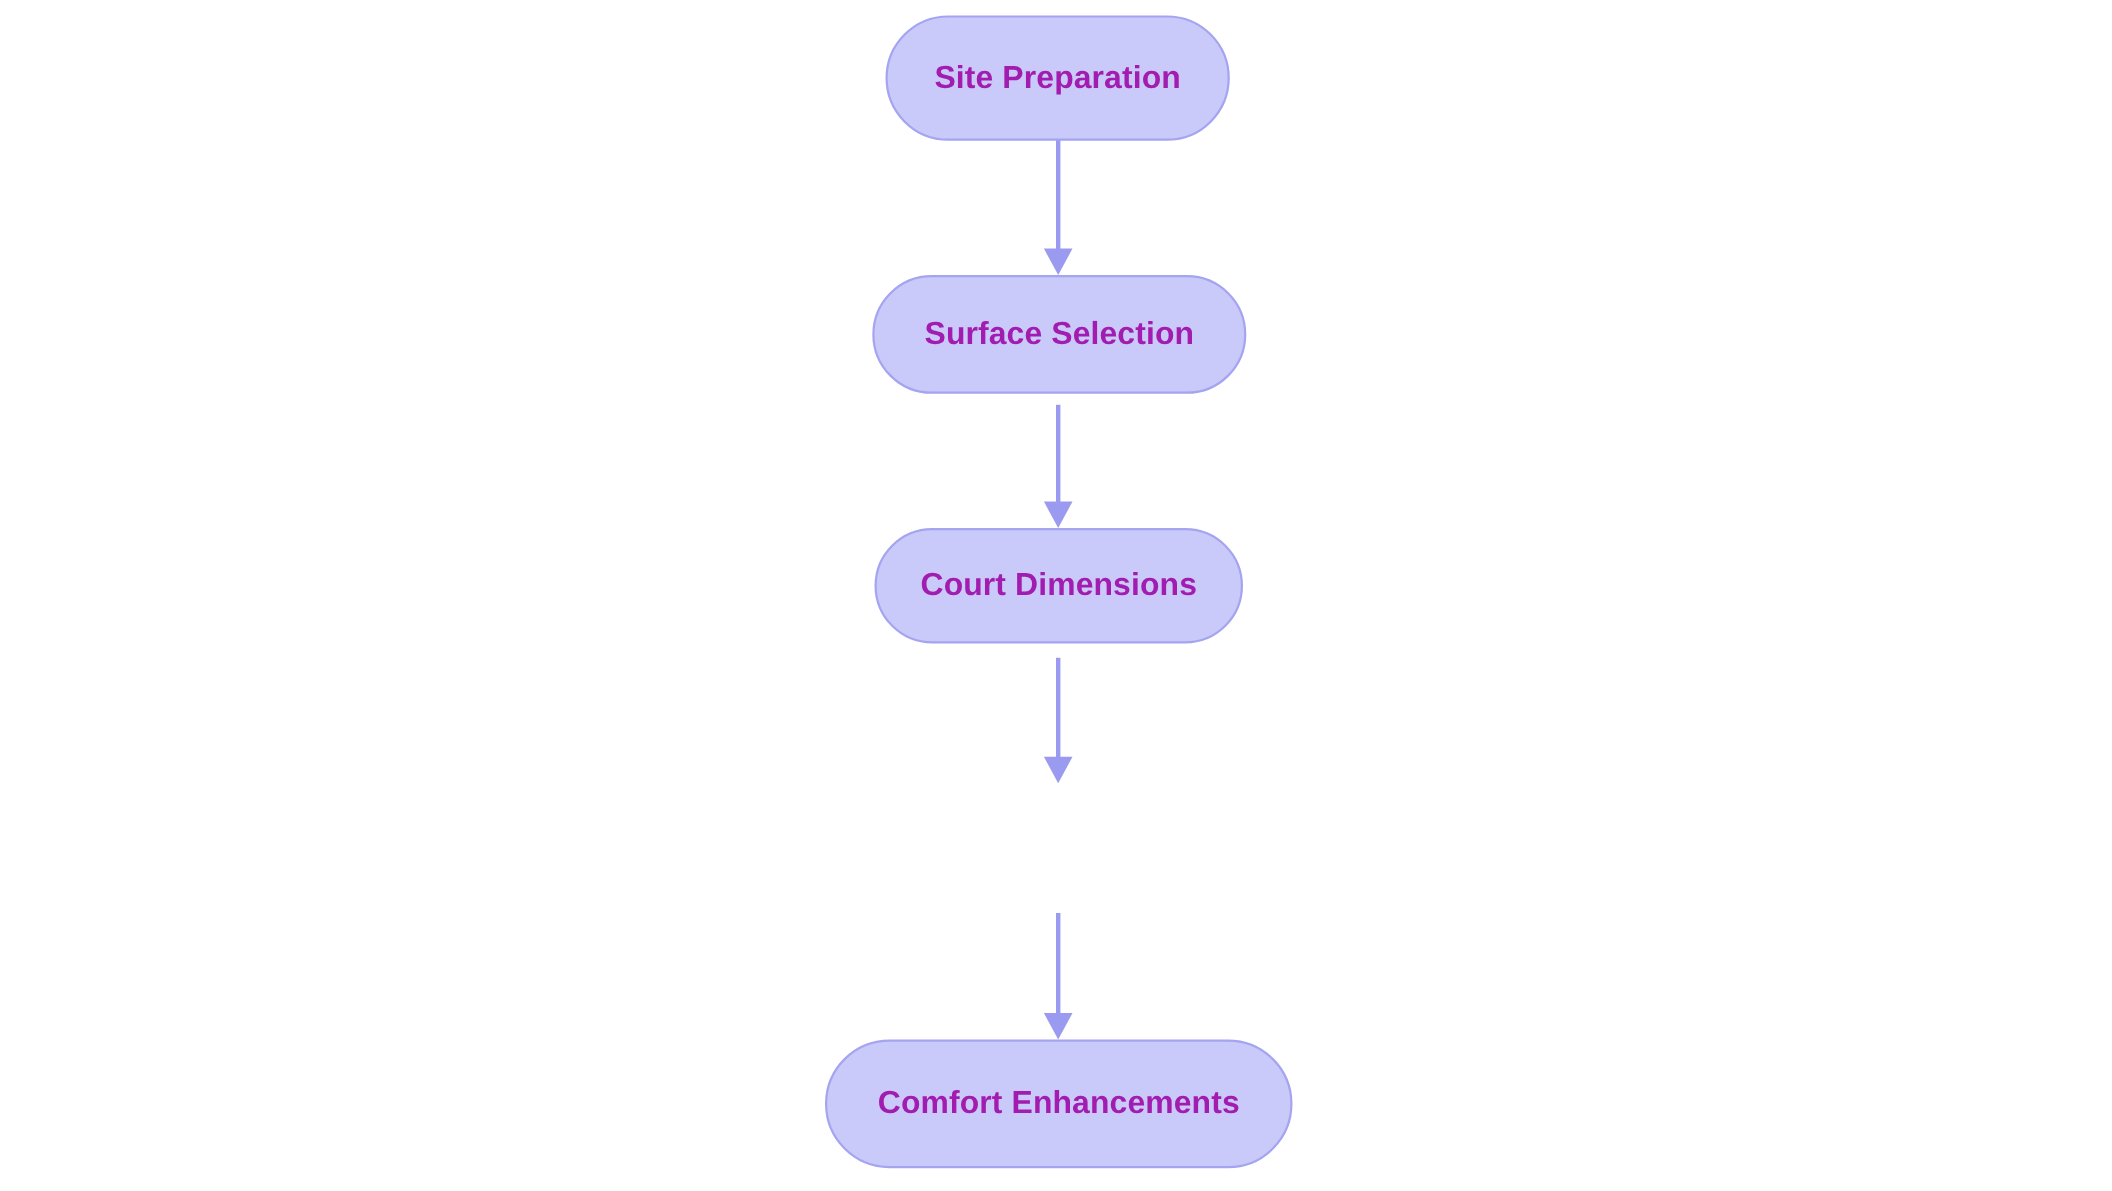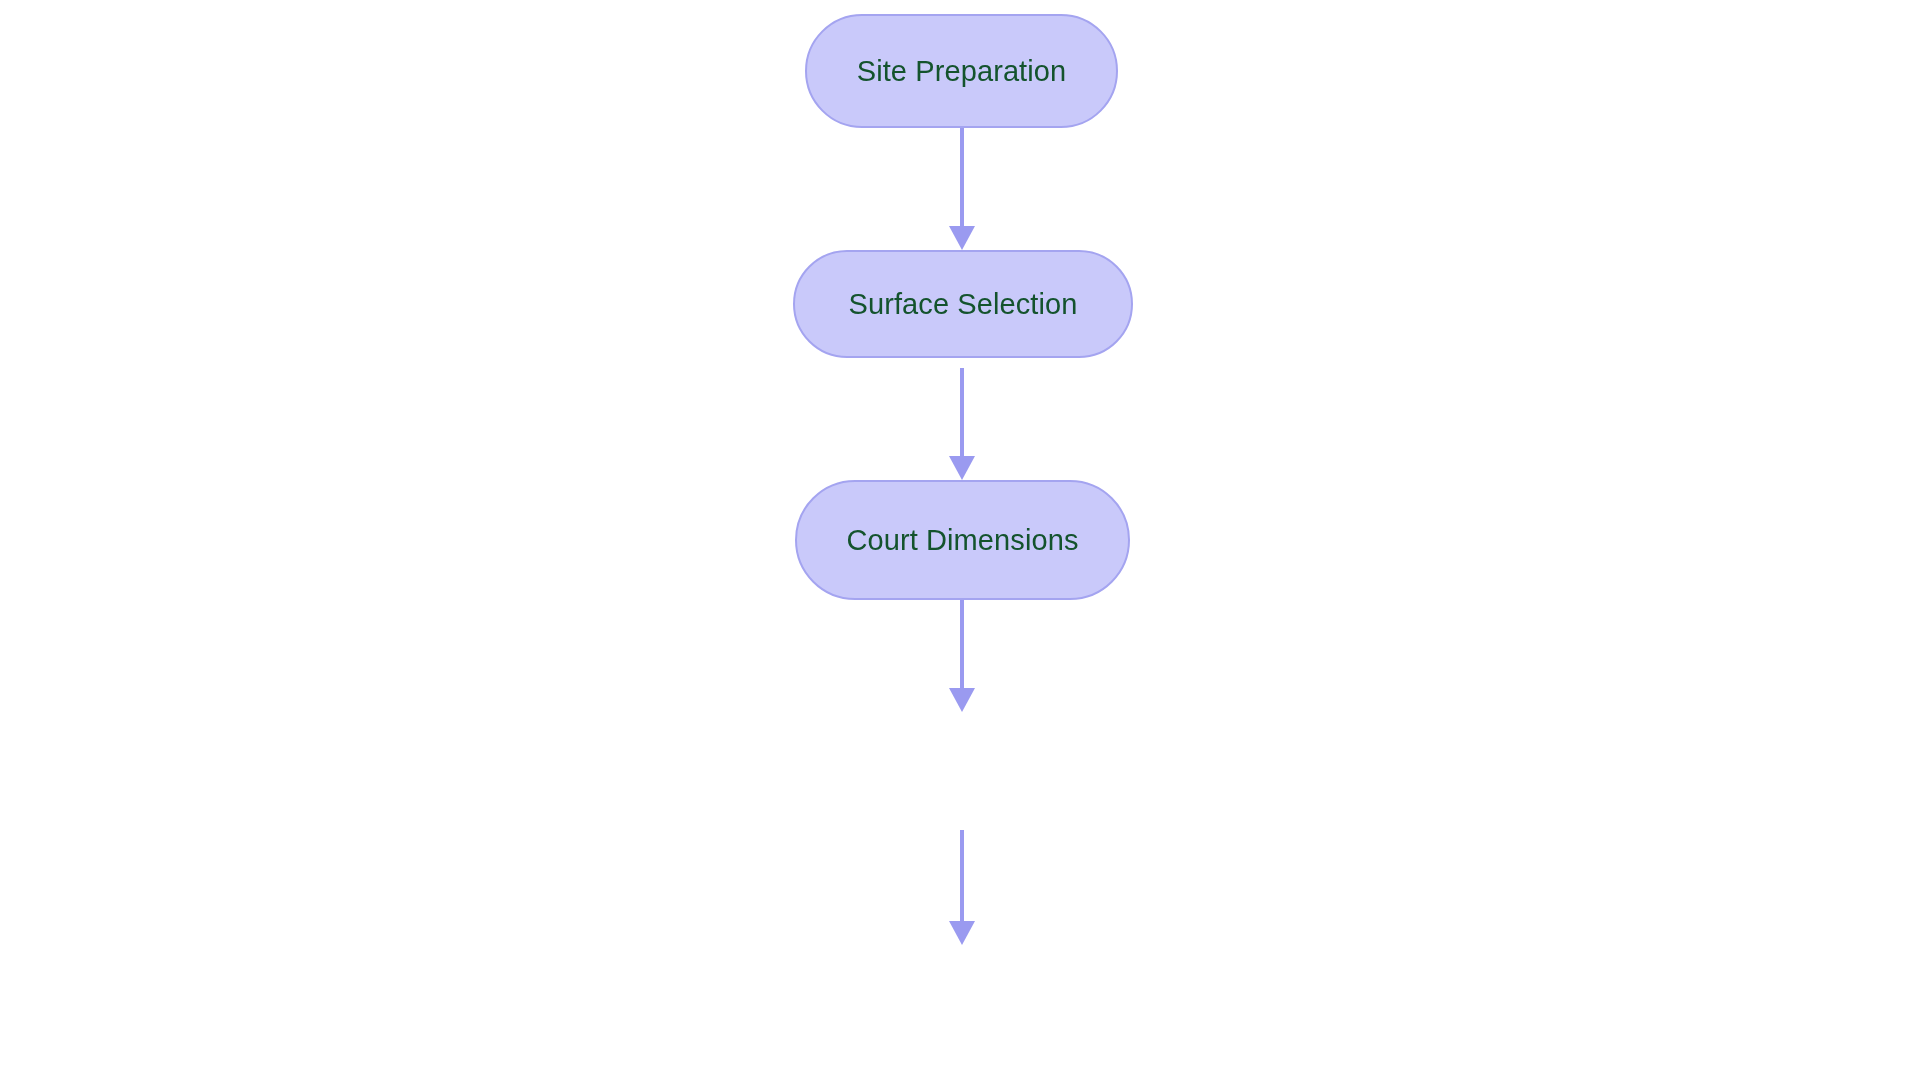--- a/index.html
+++ b/index.html
@@ -29,24 +29,24 @@
     display: flex;
     align-items: center;
     justify-content: center;
     background: #c9c9fa;
     border: 2px solid #a4a4f0;
     border-radius: 999px;
     box-sizing: border-box;
     white-space: nowrap;
   }
   .node-label {
-    color: #14532d;
+    color: #a21caf;
     font-family: "Liberation Sans", "DejaVu Sans", sans-serif;
     font-size: 29px;
-    font-weight: 400;
+    font-weight: 700;
     line-height: 1;
     letter-spacing: 0.1px;
     white-space: nowrap;
     user-select: none;
   }
 
   
   .connector {
     position: absolute;
     display: block;
@@ -87,19 +87,22 @@
   </svg>
 
   <div class="node" style="left:805px; top:14px; width:313px; height:114px;">
     <span class="node-label">Site Preparation</span>
   </div>
 
   <div class="node" style="left:793px; top:250px; width:340px; height:108px;">
     <span class="node-label">Surface Selection</span>
   </div>
 
-  <div class="node" style="left:795px; top:480px; width:335px; height:120px;">
+  <div class="node" style="left:795px; top:480px; width:335px; height:105px;">
     <span class="node-label">Court Dimensions</span>
   </div>
 
 
+  <div class="node" style="left:750px; top:945px; width:425px; height:117px;">
+    <span class="node-label">Comfort Enhancements</span>
+  </div>
 
 </div>
 
 </body></html>

